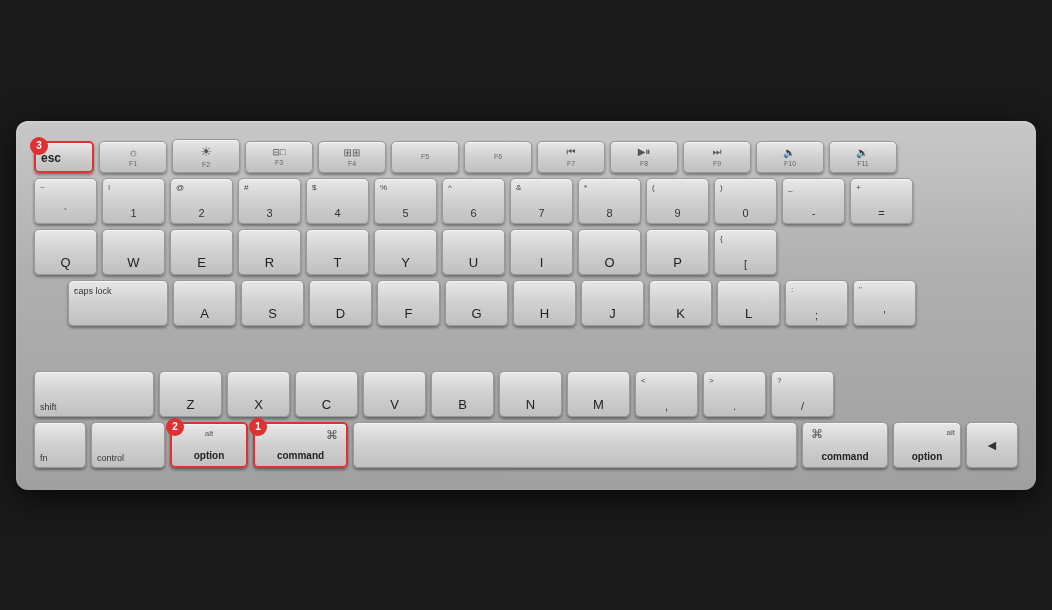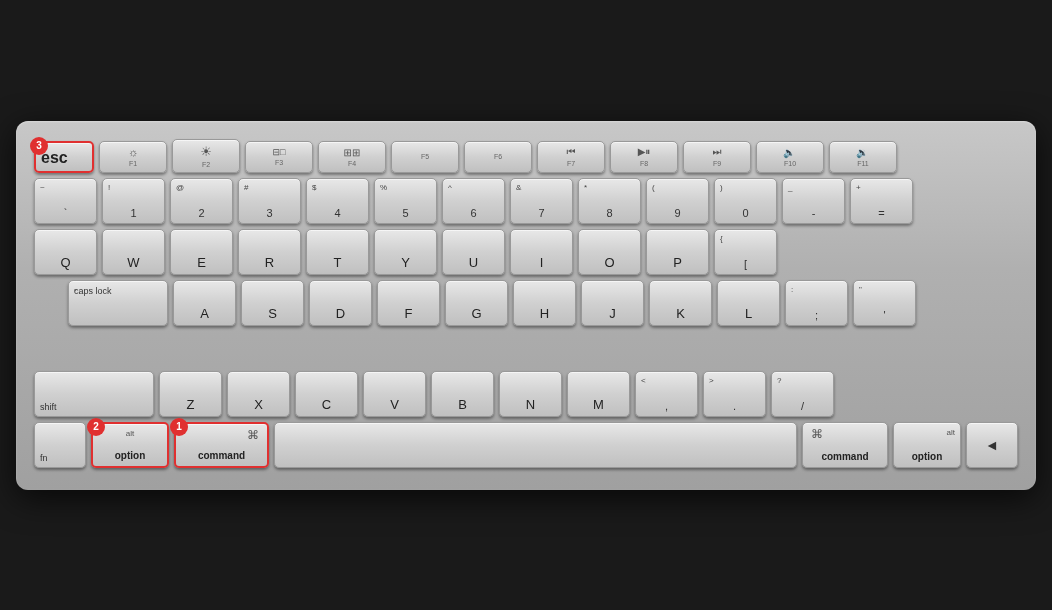--- a/index.html
+++ b/index.html
@@ -118,21 +118,21 @@
     }
   </style>
 </head>
 <body>
 
 <div class="keyboard-container">
 
   <div class="key-row fn-row">
     <div class="key w-60 key-highlighted" style="justify-content:center; align-items:flex-start; padding-top:6px;">
       <div class="badge">3</div>
-      <span style="font-size:16px; font-weight:600; color:#222;">esc</span>
+      <span style="font-size:12px; font-weight:600; color:#222;">esc</span>
     </div>
     <div class="key w-68" style="justify-content:center; align-items:center; gap:2px; flex-direction:column;">
       <span style="font-size:11px; color:#555;">☼</span>
       <span style="font-size:7px; color:#666;">F1</span>
     </div>
     <div class="key w-68" style="justify-content:center; align-items:center; gap:2px; flex-direction:column;">
       <span style="font-size:13px; color:#555;">☀</span>
       <span style="font-size:7px; color:#666;">F2</span>
     </div>
     <div class="key w-68" style="justify-content:center; align-items:center; gap:2px; flex-direction:column;">
@@ -341,20 +341,23 @@
     <div class="key w-63">
       <span class="top-label">?</span>
       <span class="symbol-bottom">/</span>
     </div>
   </div>
 
   <div class="key-row" style="margin-bottom:0;">
     <div class="key w-52" style="align-items:flex-start; justify-content:flex-end;">
       <span class="bottom-label">fn</span>
     </div>
+    <div class="key w-74" style="align-items:flex-start; justify-content:flex-end;">
+      <span class="bottom-label">control</span>
+    </div>
     <div class="key w-78 key-highlighted" style="align-items:center; justify-content:flex-end; padding-bottom:5px;">
       <div class="badge">2</div>
       <span style="font-size:8px; color:#555; position:absolute; top:5px; left:50%; transform:translateX(-50%);">alt</span>
       <span style="font-size:10px; font-weight:600; color:#222;">option</span>
     </div>
     <div class="key w-95 key-highlighted" style="align-items:center; justify-content:flex-end; padding-bottom:5px;">
       <div class="badge">1</div>
       <span style="font-size:12px; color:#555; position:absolute; top:4px; right:8px;">⌘</span>
       <span style="font-size:10px; font-weight:600; color:#222;">command</span>
     </div>

